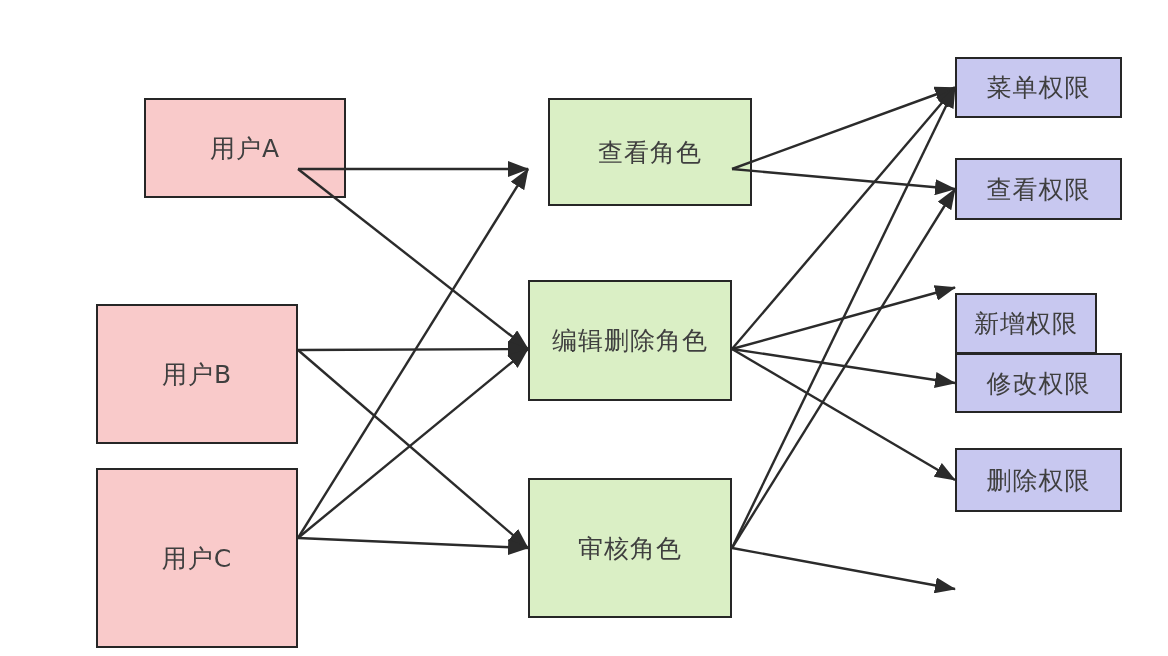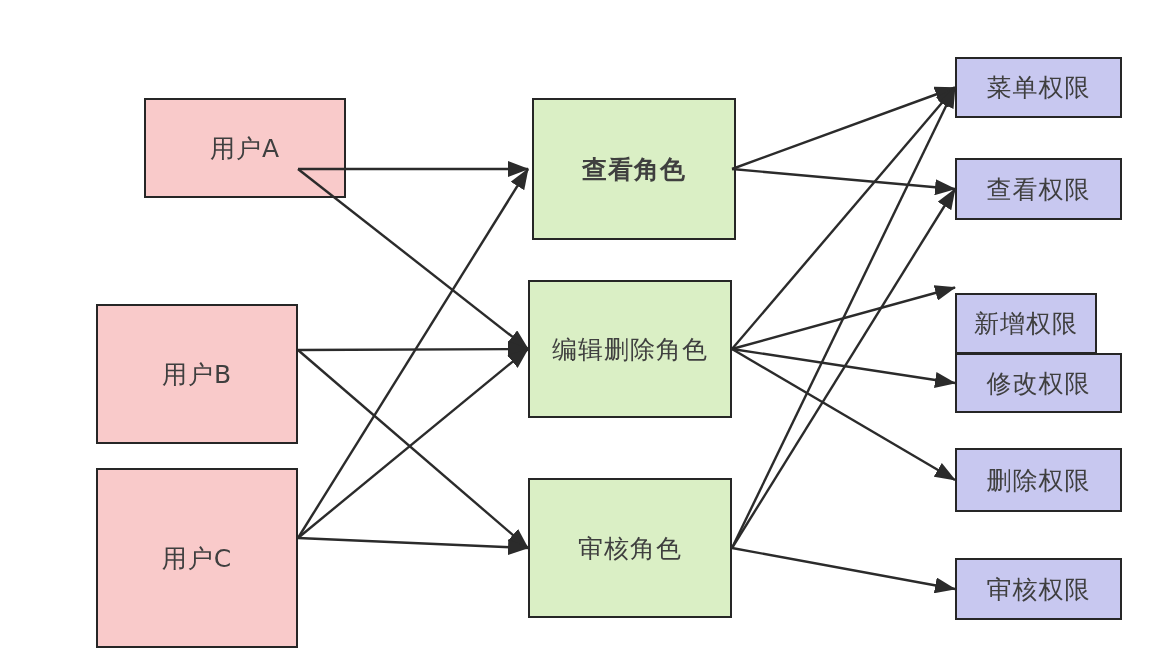--- a/index.html
+++ b/index.html
@@ -33,22 +33,22 @@
   .node.user{background:var(--user-fill);}
   .node.role{background:var(--role-fill);}
   .node.perm{background:var(--perm-fill);}
 
   
   #node-user-a{left:96px;top:98px;width:202px;height:100px;margin-left:48px;}
   #node-user-b{left:96px;top:280px;width:202px;height:140px;margin-top:24px;}
   #node-user-c{left:96px;top:468px;width:202px;height:180px;}
 
   
-  #node-role-view{left:532px;top:98px;width:204px;height:142px;font-weight:bold;}
-  #node-role-edit{left:528px;top:280px;width:204px;height:138px;}
+  #node-role-view{left:548px;top:98px;width:204px;height:108px;}
+  #node-role-edit{left:528px;top:280px;width:204px;height:121px;}
   #node-role-audit{left:528px;top:478px;width:204px;height:140px;}
 
   
   #node-perm-menu{left:955px;top:57px;width:167px;height:61px;}
   #node-perm-view{left:955px;top:158px;width:167px;height:62px;}
   #node-perm-add{left:955px;top:257px;width:142px;height:61px;margin-top:36px;}
   #node-perm-modify{left:955px;top:353px;width:167px;height:60px;}
   #node-perm-delete{left:955px;top:448px;width:167px;height:64px;}
   #node-perm-audit{left:955px;top:558px;width:167px;height:62px;}
 
@@ -73,21 +73,20 @@
 
   <div class="node role" id="node-role-view">查看角色</div>
   <div class="node role" id="node-role-edit">编辑删除角色</div>
   <div class="node perm" id="node-perm-menu">菜单权限</div>
 
   <div class="node role" id="node-role-audit">审核角色</div>
   <div class="node perm" id="node-perm-view">查看权限</div>
   <div class="node perm" id="node-perm-add">新增权限</div>
   <div class="node perm" id="node-perm-modify">修改权限</div>
   <div class="node perm" id="node-perm-delete">删除权限</div>
-  <div class="node perm" id="node-perm-audit">审核权限</div>
 
   <svg id="edge-layer" width="1168" height="656" viewBox="0 0 1168 656" xmlns="http://www.w3.org/2000/svg">
     <defs>
       <marker id="arrowhead" markerUnits="userSpaceOnUse" markerWidth="22" markerHeight="16" refX="20" refY="8" orient="auto">
         <path id="arrow-head-path" d="M0,0 L21,8 L0,16 Z" fill="#2b2b2b"></path>
       </marker>
     </defs>
   <line x1="298" y1="169" x2="528" y2="169" marker-end="url(#arrowhead)"></line>
       <line x1="298" y1="169" x2="528" y2="349" marker-end="url(#arrowhead)"></line>
       <line x1="298" y1="350" x2="528" y2="349" marker-end="url(#arrowhead)"></line>

